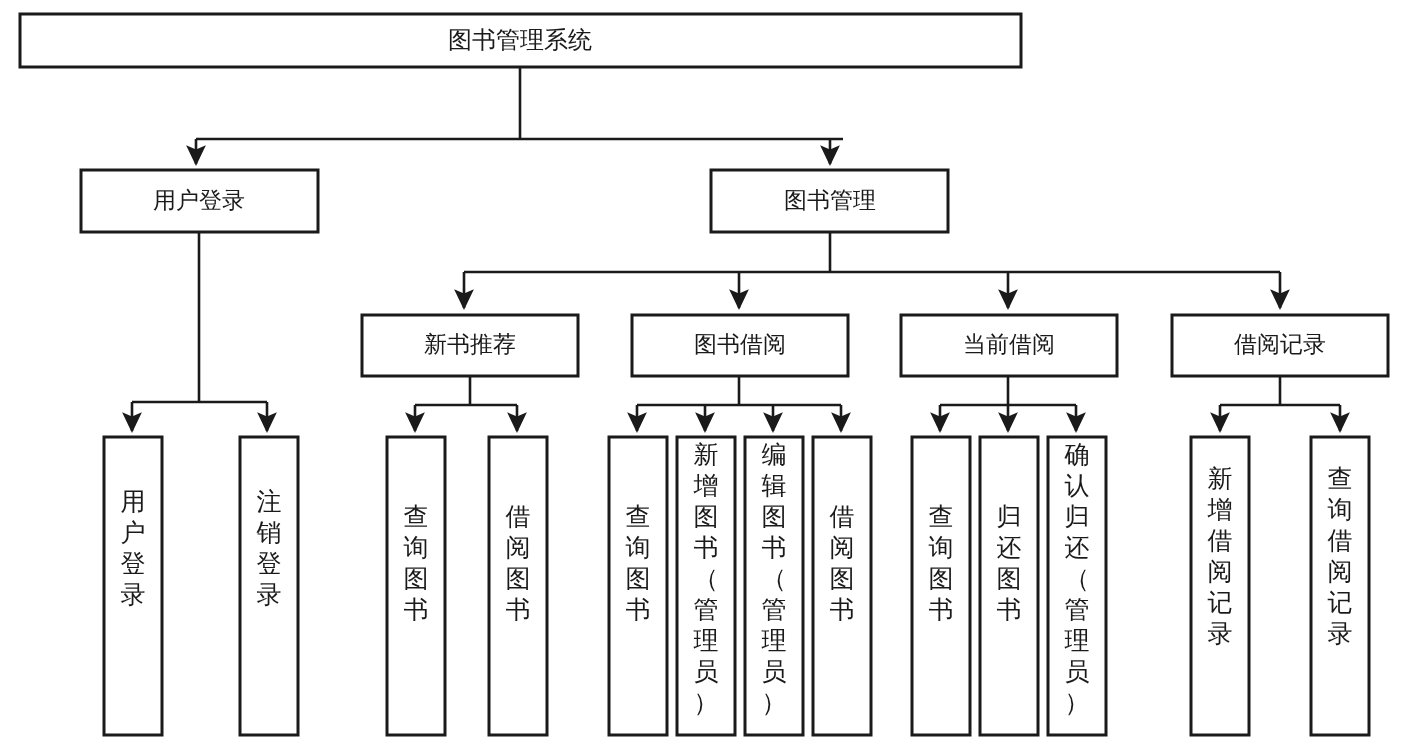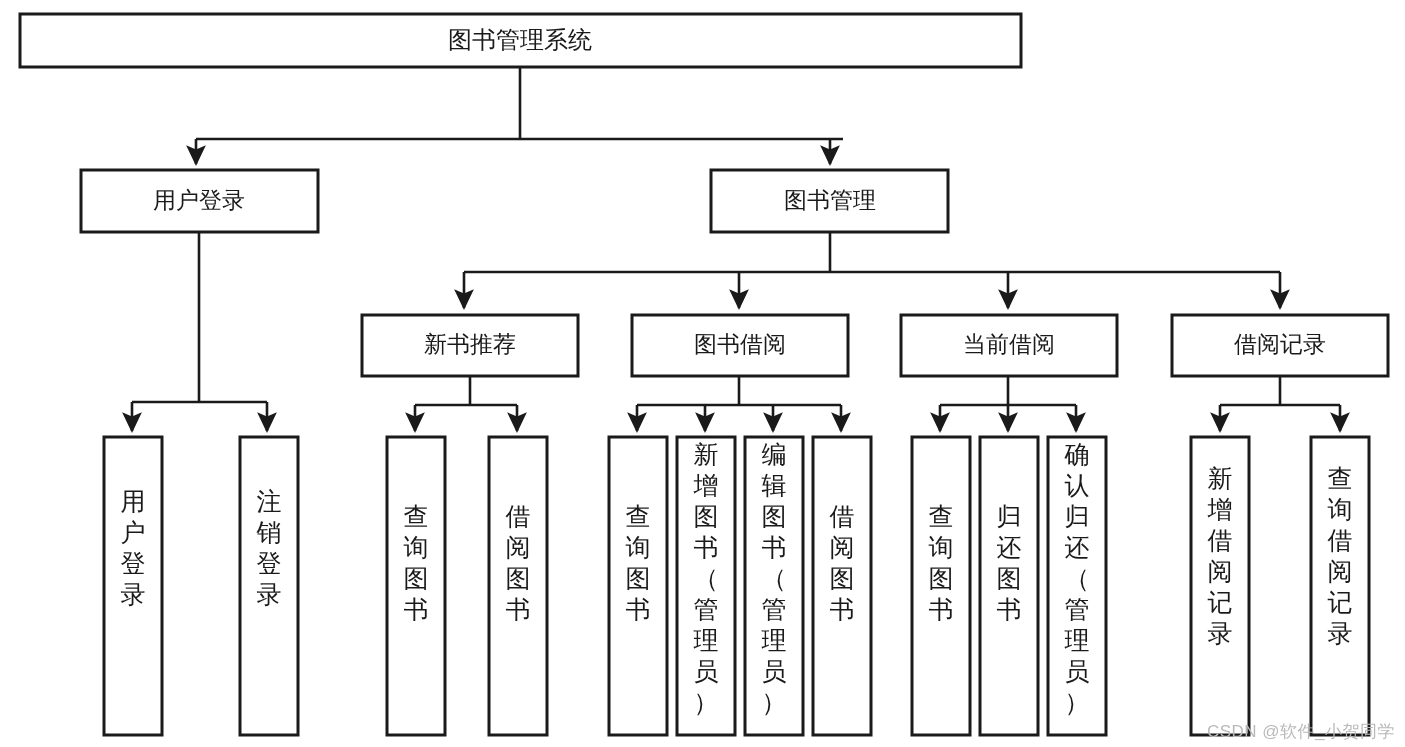--- a/index.html
+++ b/index.html
@@ -217,15 +217,14 @@
       <rect class="node-rect" x="1191" y="437" width="58" height="298"></rect>
       <text class="vlabel" x="1220" y="487"><tspan x="1220" dy="0">新</tspan><tspan x="1220" dy="31">增</tspan><tspan x="1220" dy="31">借</tspan><tspan x="1220" dy="31">阅</tspan><tspan x="1220" dy="31">记</tspan><tspan x="1220" dy="31">录</tspan></text>
     </g>
     <g>
       <rect class="node-rect" x="1311" y="437" width="58" height="298"></rect>
       <text class="vlabel" x="1340" y="487"><tspan x="1340" dy="0">查</tspan><tspan x="1340" dy="31">询</tspan><tspan x="1340" dy="31">借</tspan><tspan x="1340" dy="31">阅</tspan><tspan x="1340" dy="31">记</tspan><tspan x="1340" dy="31">录</tspan></text>
     </g>
 
   </svg>
 
-  <div class="watermark">CSDN @软件_小贺同学</div>
 
 </div>
 
 </body></html>

